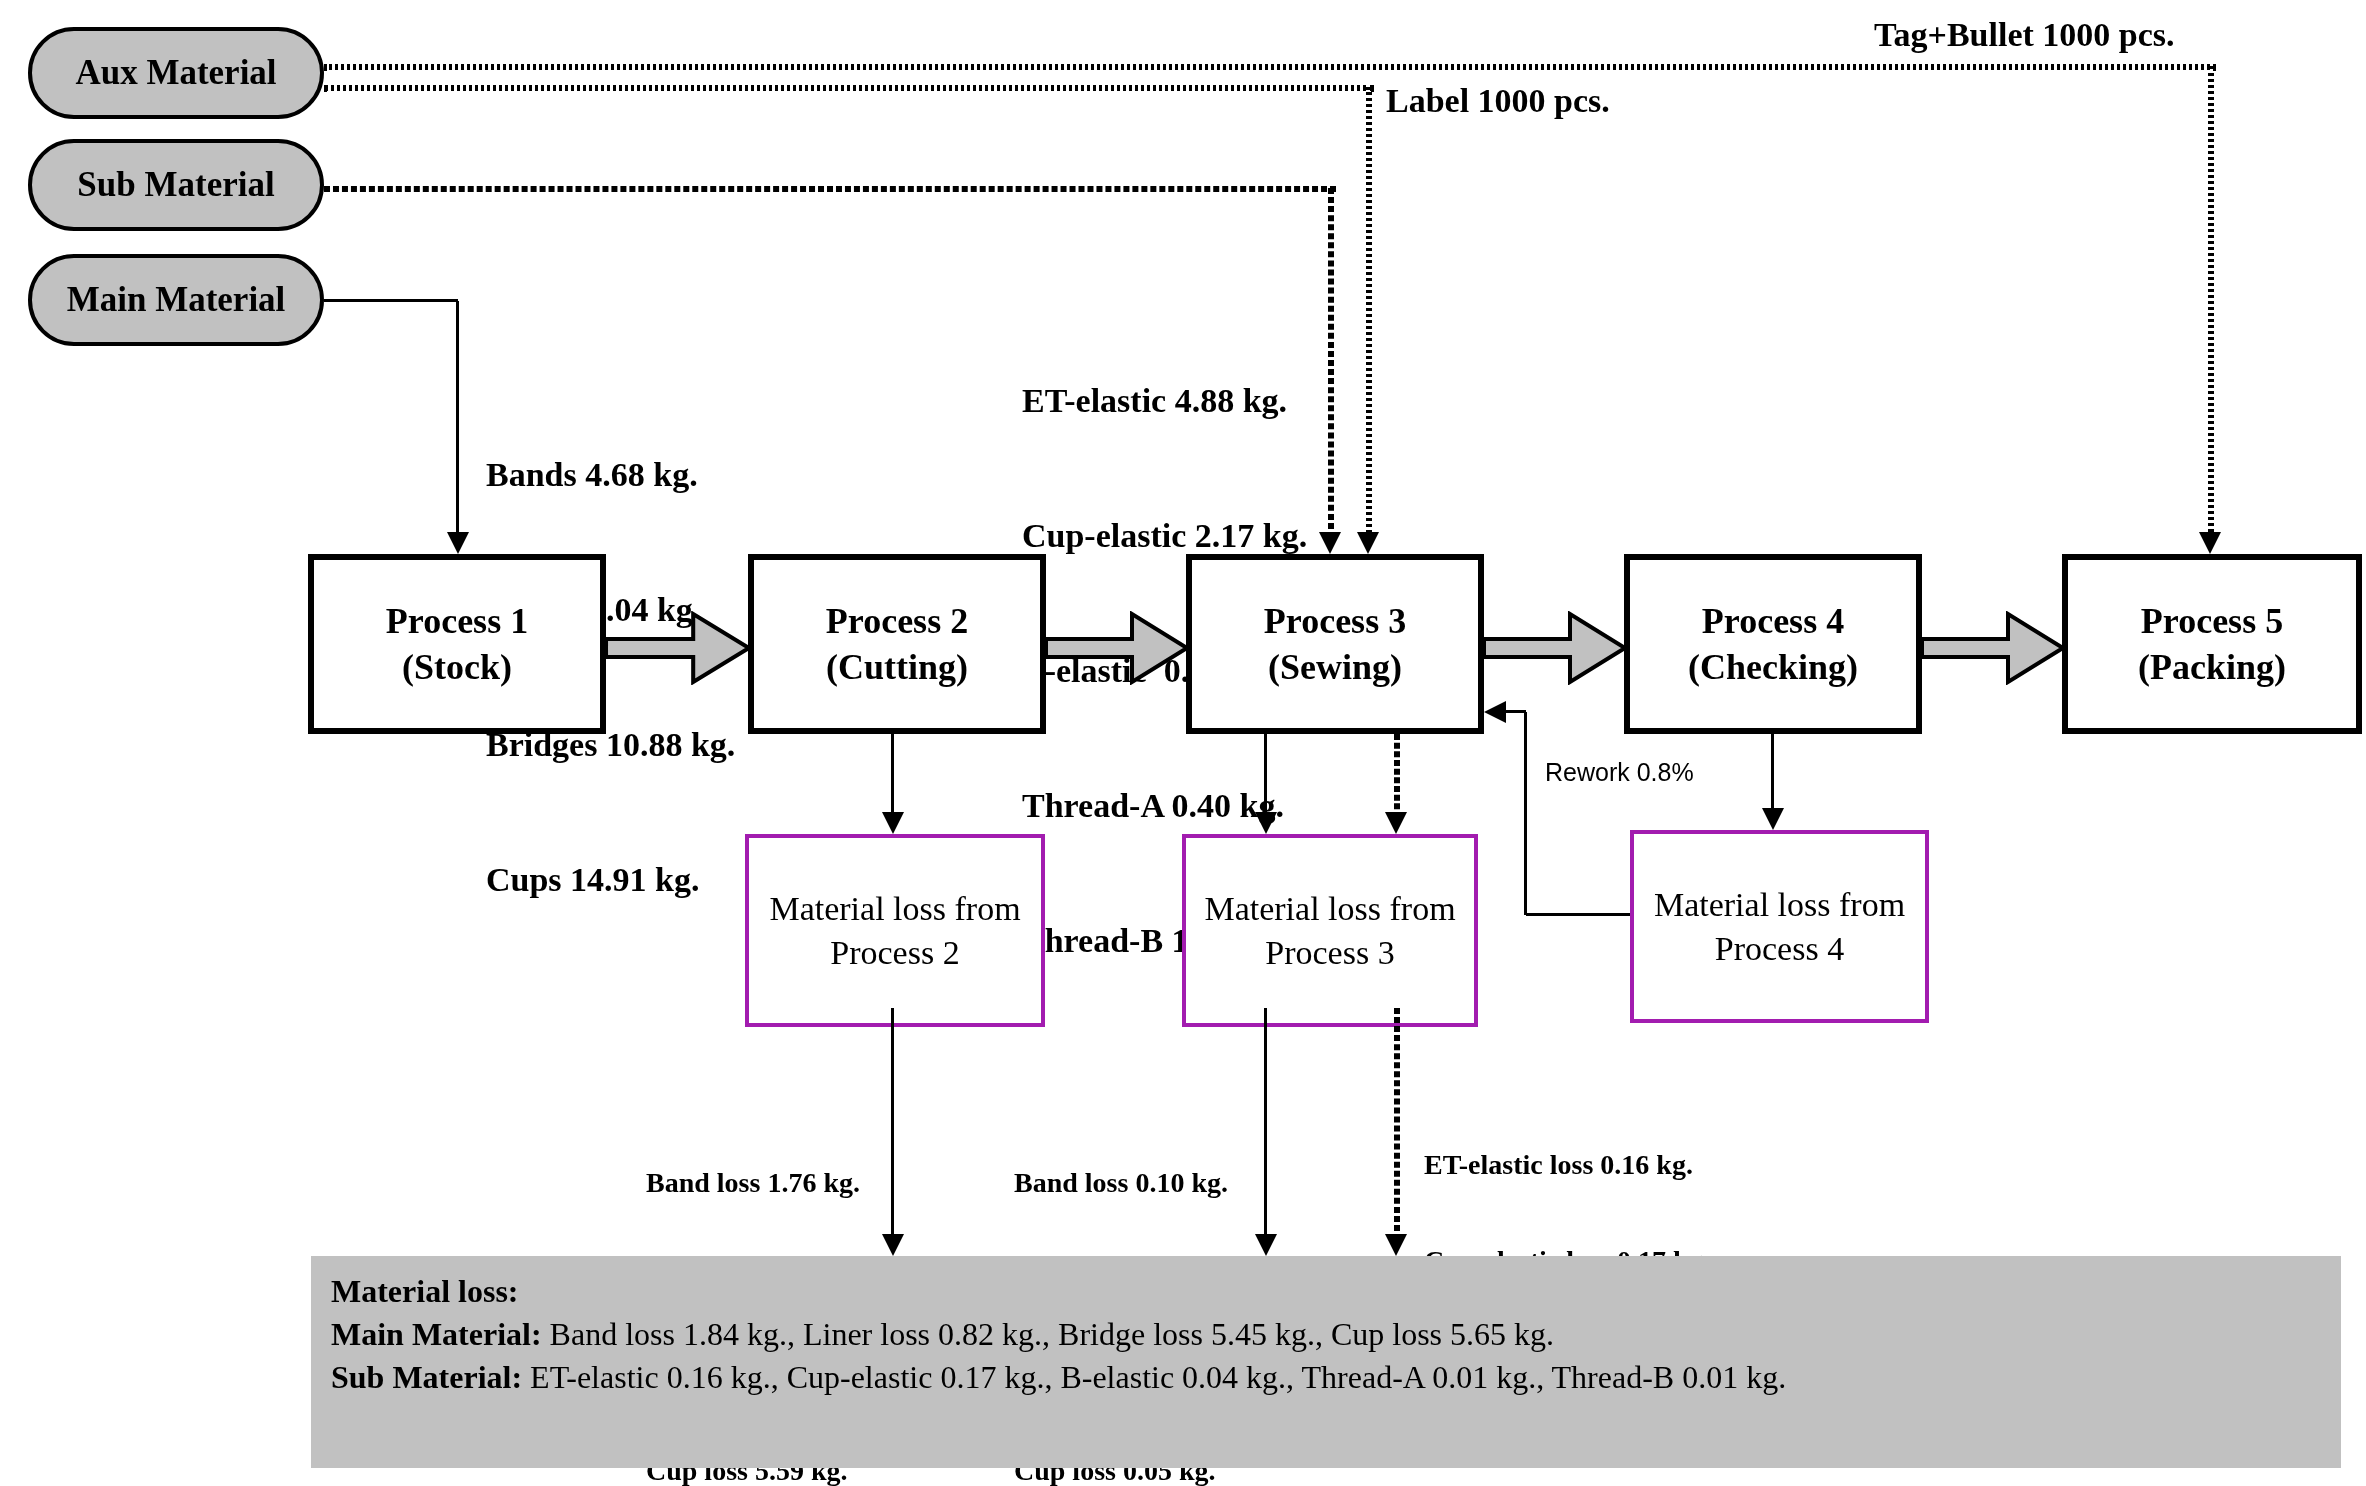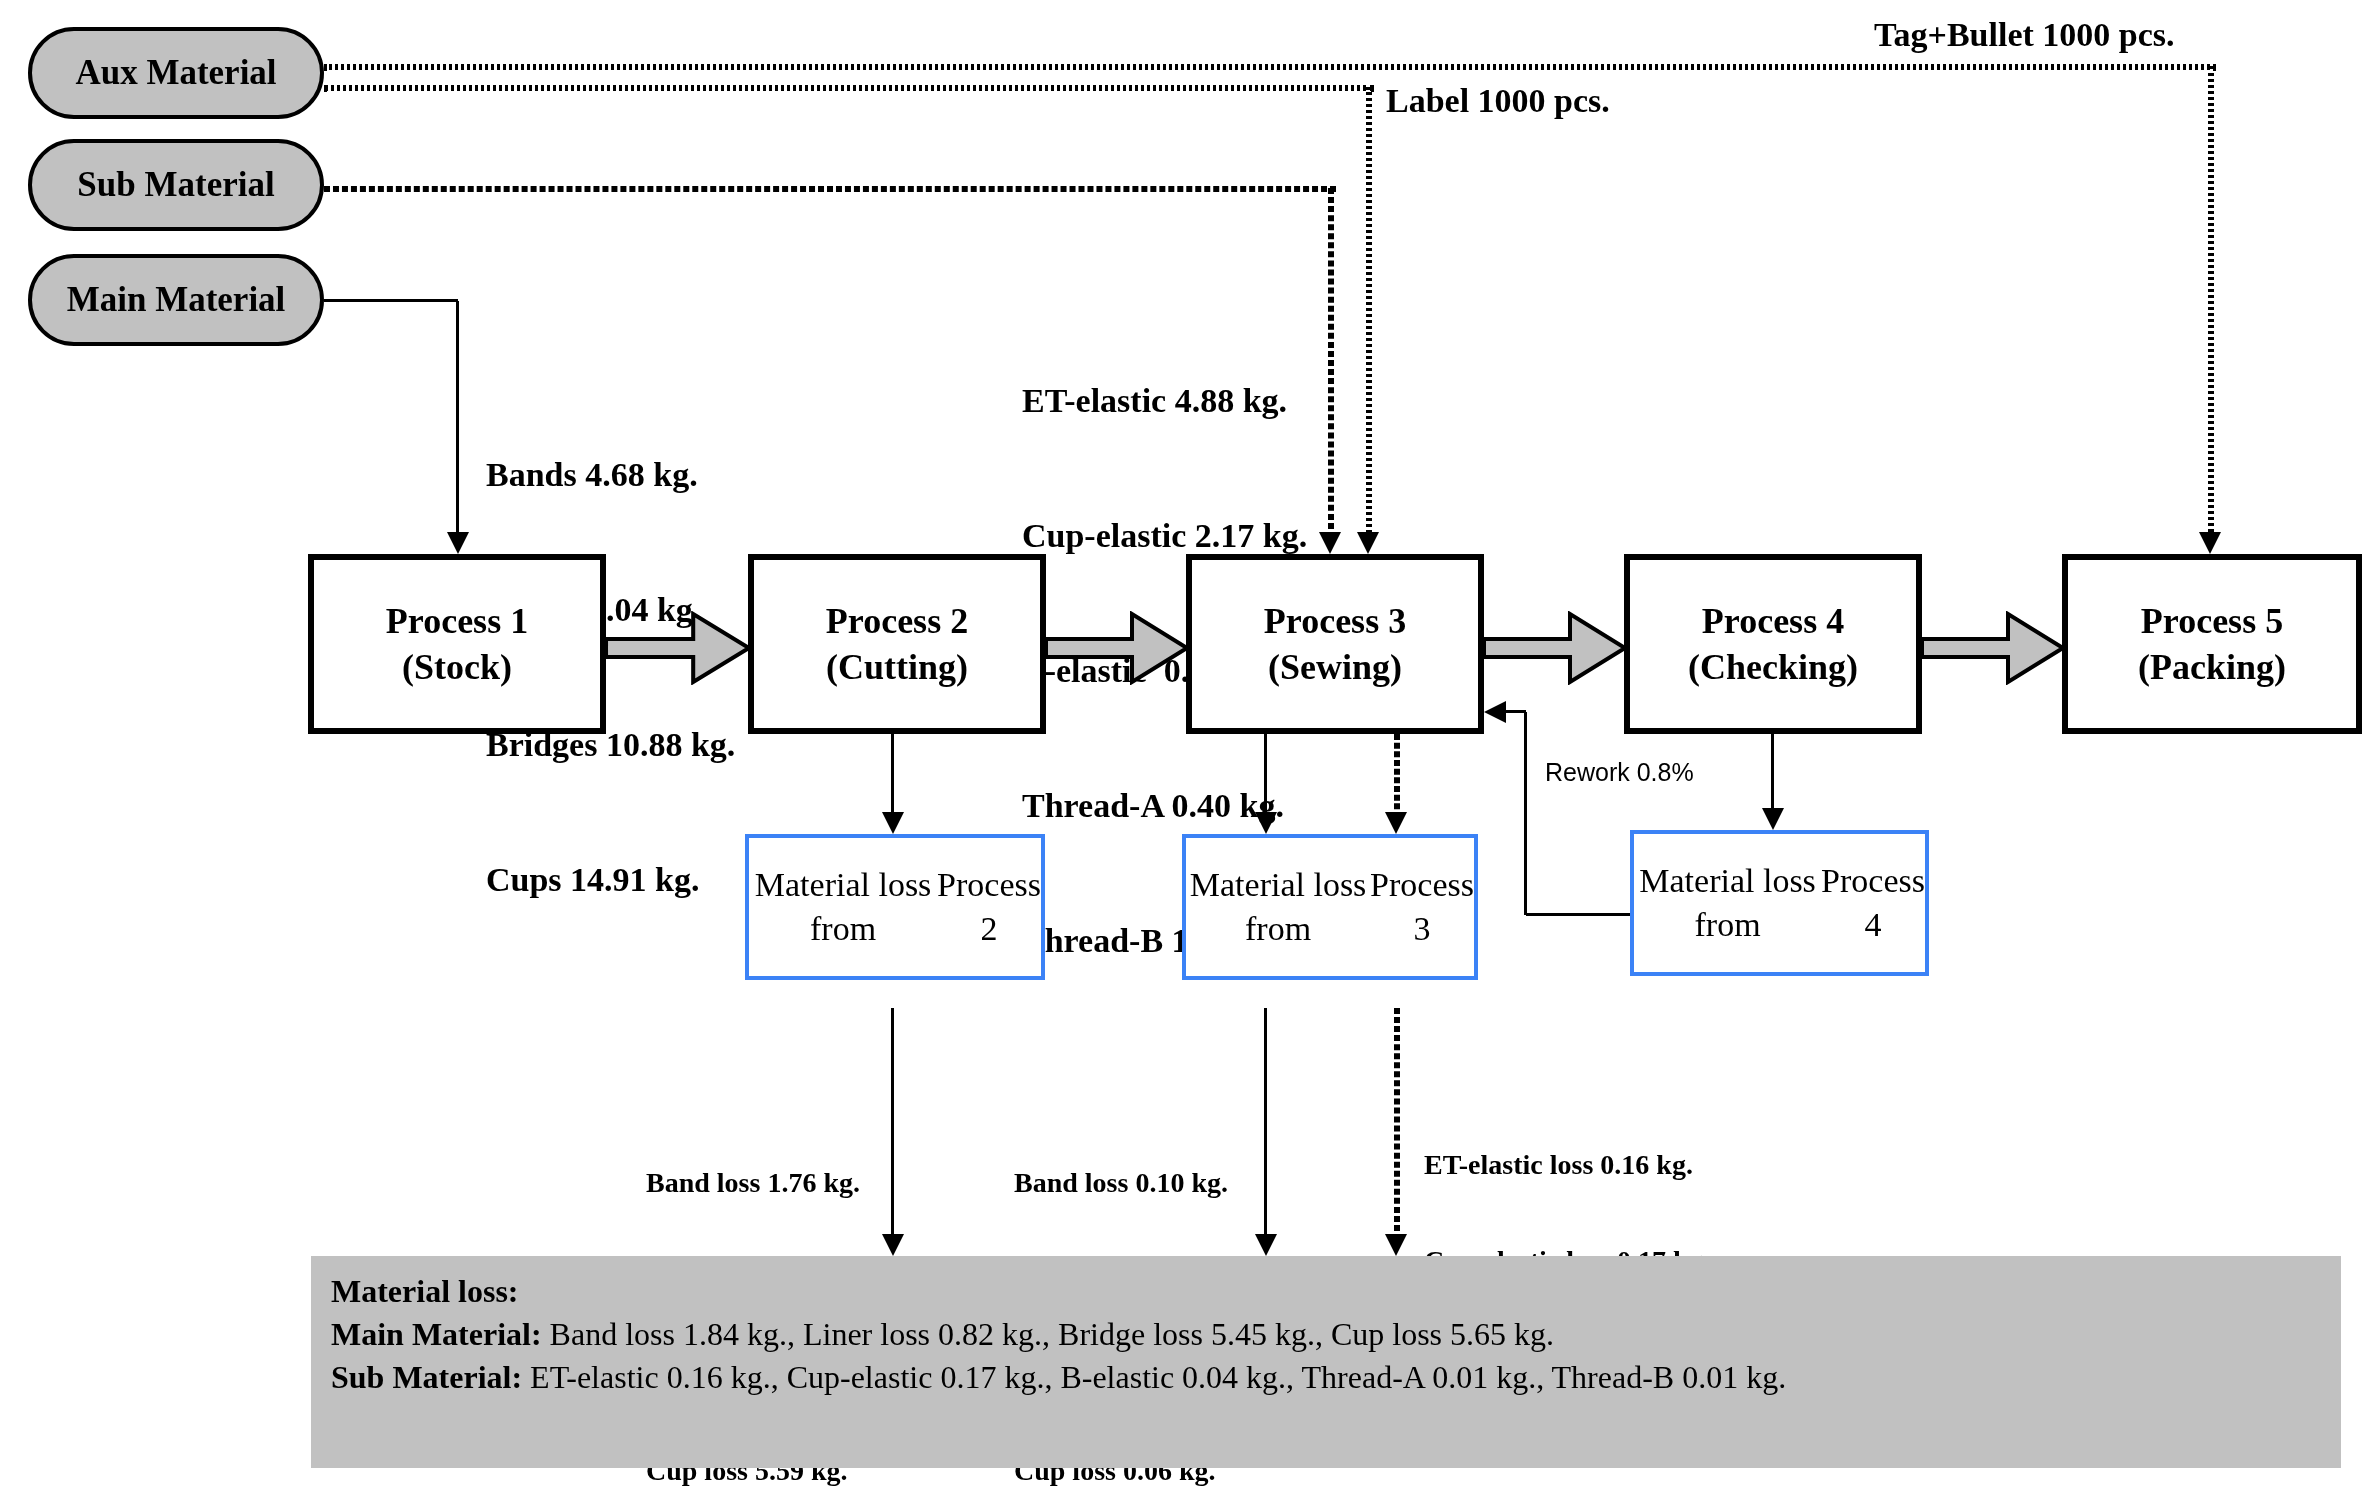--- a/index.html
+++ b/index.html
@@ -8,22 +8,22 @@
 
   .pill{position:absolute;left:28px;width:296px;height:92px;
         background:var(--gray,#c1c1c1);border:4px solid #000;border-radius:46px;
         display:flex;align-items:center;justify-content:center;
         font-weight:bold;font-size:35px;box-sizing:border-box;}
 
   .pbox{position:absolute;top:554px;height:180px;border:6px solid #000;background:#fff;
         display:flex;flex-direction:column;align-items:center;justify-content:center;
         font-weight:bold;font-size:36px;line-height:46px;text-align:right;box-sizing:border-box;}
 
-  .lbox{position:absolute;height:146px;border:4px solid #3b82f6;background:#fff;
-        display:flex;flex-direction:row;align-items:center;justify-content:center;
+  .lbox{position:absolute;height:193px;border:4px solid #a21caf;background:#fff;
+        display:flex;flex-direction:column;align-items:center;justify-content:center;
         font-size:34px;line-height:44px;text-align:center;box-sizing:border-box;}
 
   .hline{position:absolute;height:0;border-top:3px solid #000;}
   .vline{position:absolute;width:0;border-left:3px solid #000;}
   .dotted{border-style:dotted;}
   .dashed{border-style:dashed;}
 
   .ah-down{position:absolute;width:0;height:0;
            border-left:11px solid transparent;border-right:11px solid transparent;
            border-top:22px solid #000;}
@@ -161,21 +161,21 @@
   <div class="tblock small" style="left:646px;top:1103px">
     <div>Band loss 1.76 kg.</div>
     <div>Liner loss 0.76 kg.</div>
     <div>Bridge loss 4.08 kg.</div>
     <div>Cup loss 5.59 kg.</div>
   </div>
   <div class="tblock small" style="left:1014px;top:1103px">
     <div>Band loss 0.10 kg.</div>
     <div>Liner loss 0.06 kg.</div>
     <div>Bridge loss 0.03 kg.</div>
-    <div>Cup loss 0.06 kg.</div>
+    <div>Cup loss 0.05 kg.</div>
   </div>
   <div class="tblock small" style="left:1424px;top:1085px">
     <div>ET-elastic loss 0.16 kg.</div>
     <div>Cup-elastic loss 0.17 kg.</div>
     <div>B-elastic loss 0.04 kg.</div>
     <div>Thread-A loss 0.01 kg.</div>
     
   </div>
 
   <div class="summary">

